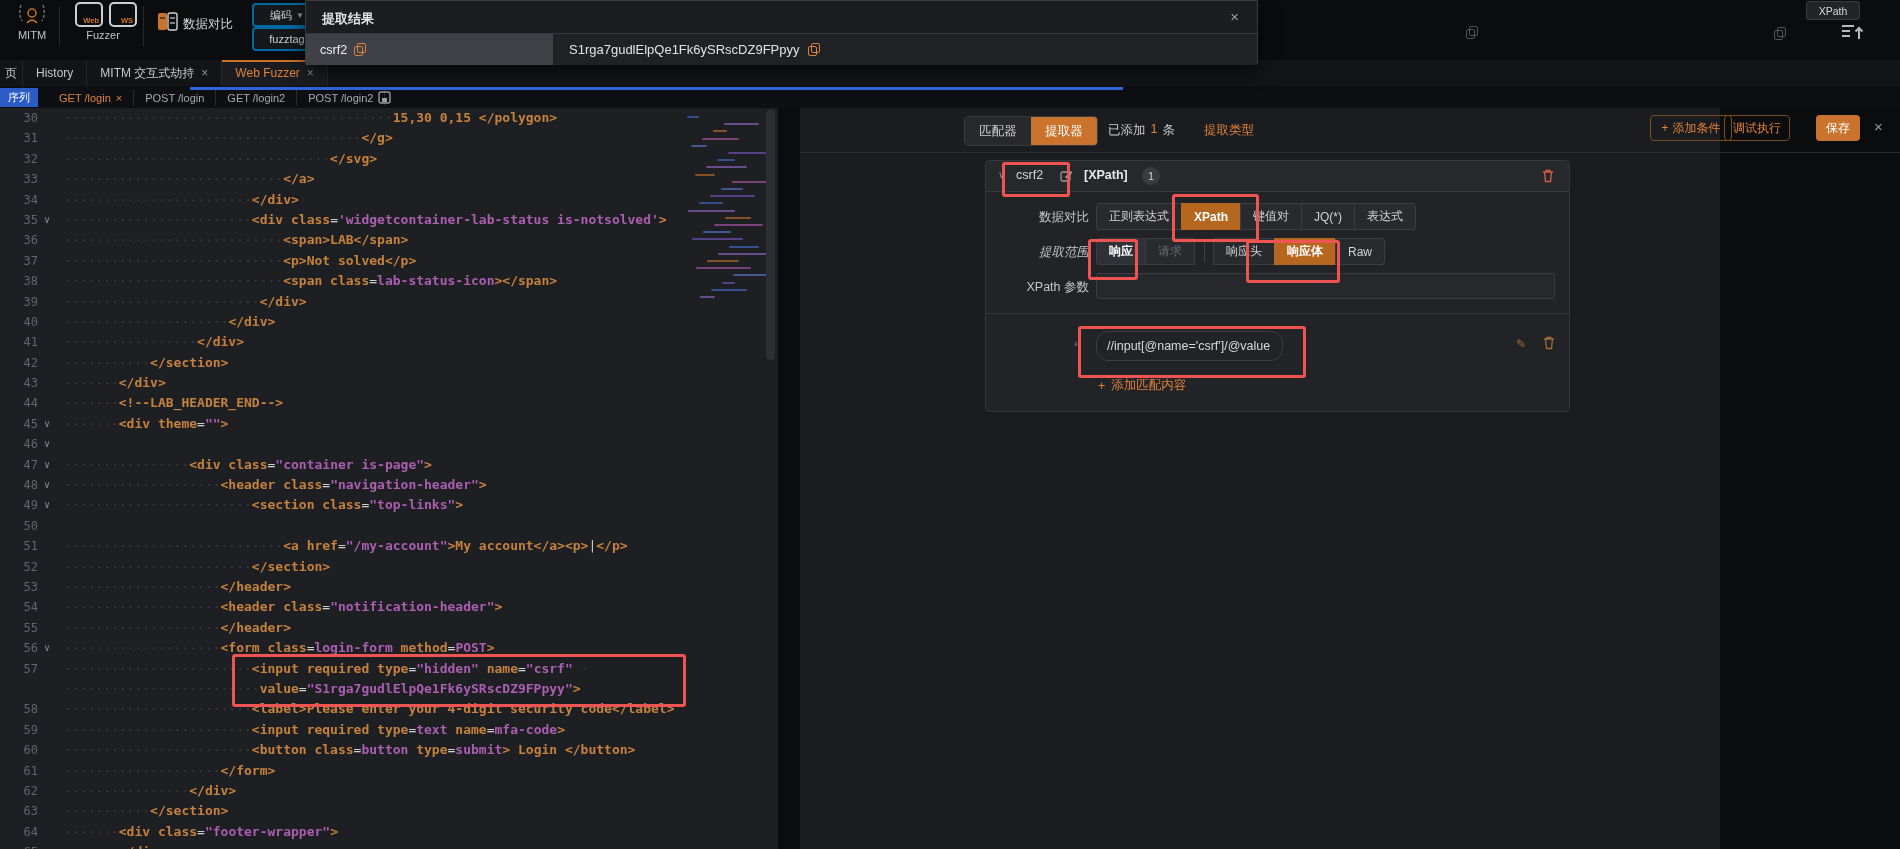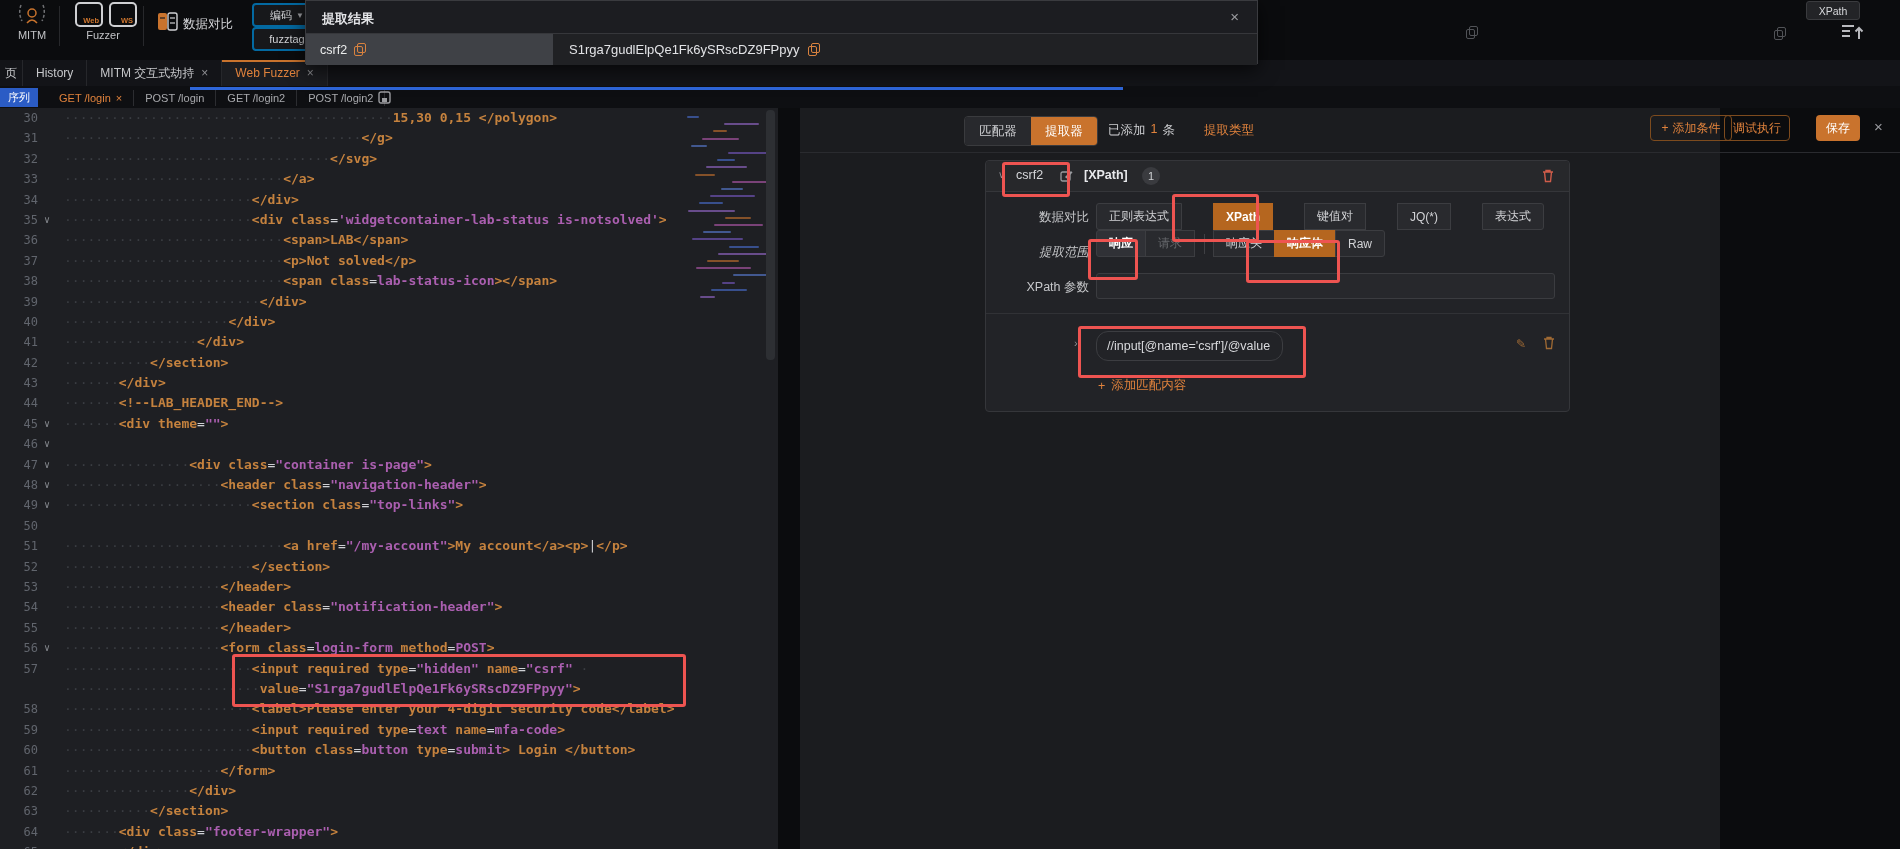--- a/index.html
+++ b/index.html
@@ -304,30 +304,30 @@
         <path d="M5 8 L11 2 L12.5 3.5 L6.5 9.5 Z" fill="#9a9b9f"></path>
       </svg>
       <span class="ckind">[XPath]</span>
       <span class="cbadge">1</span>
       <svg class="trash" style="right:14px;" width="14" height="15">
         <path d="M2 4 H12 M5 4 V2.5 H9 V4 M3.5 4 L4.5 13.5 H9.5 L10.5 4" fill="none" stroke="#cf5c4a" stroke-width="1.4"></path>
       </svg>
     </div>
 
     <div class="row-label" style="top:48px;">数据对比</div>
-    <div class="optrow" style="top:42px;gap:32px;">
+    <div class="optrow" style="top:42px;">
         <span class="opt">正则表达式</span>
         <span class="opt on">XPath</span>
         <span class="opt">键值对</span>
         <span class="opt">JQ(*)</span>
         <span class="opt">表达式</span>
       </div>
 
     <div class="row-label" style="top:83px;font-style:italic;">提取范围</div>
-    <div class="optrow" style="top:69px;">
+    <div class="optrow" style="top:77px;">
         <span class="opt lit">响应</span>
         <span class="opt dis">请求</span>
         <span class="scope-sep"></span>
         <span class="opt">响应头</span>
         <span class="opt on">响应体</span>
         <span class="opt">Raw</span>
       </div>
 
     <div class="row-label" style="top:118px;">XPath 参数</div>
     <div id="param-input" title=""></div>

